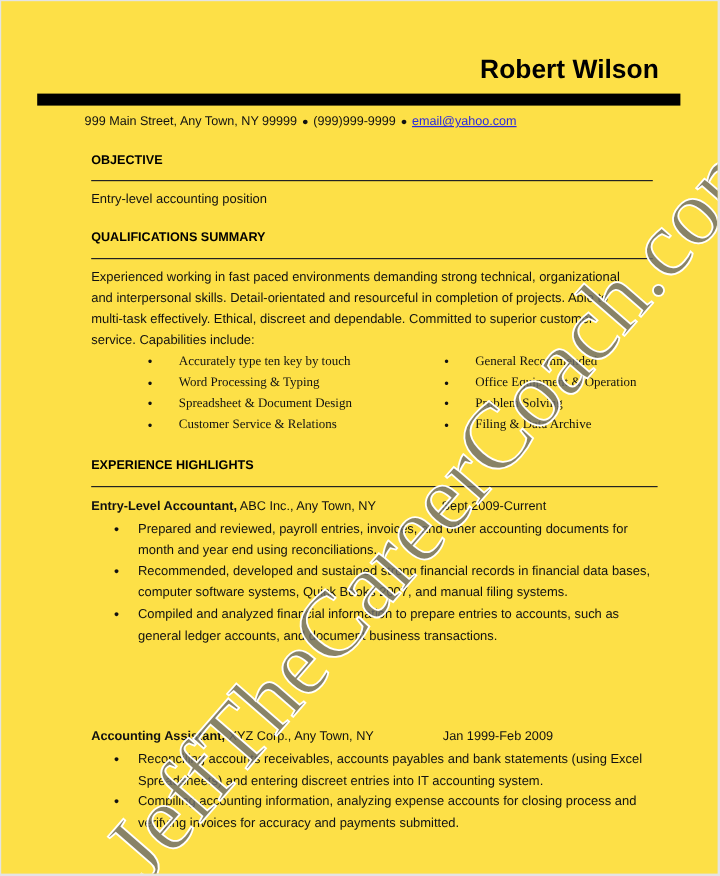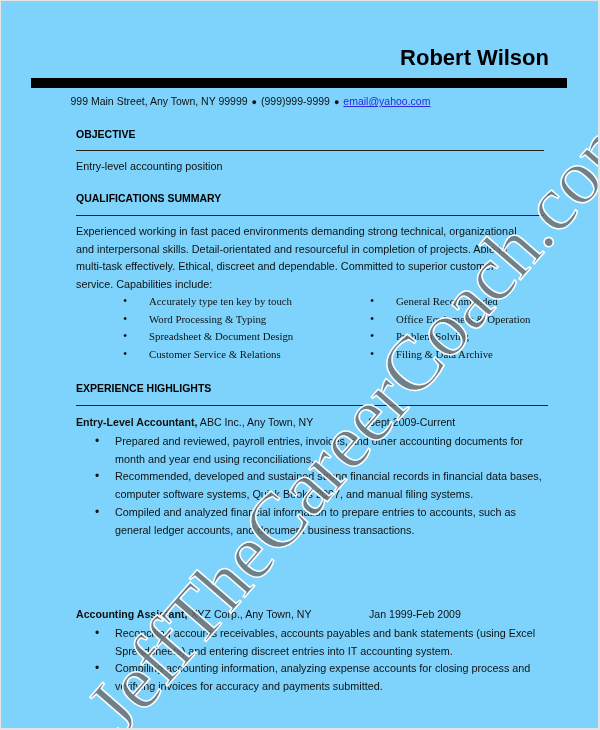--- a/index.html
+++ b/index.html
@@ -5,21 +5,21 @@
     html, body { margin: 0; padding: 0; }
     body {
       width: 600px; height: 730px; overflow: hidden;
       background: #e4e4e4;
       font-family: "Liberation Sans", "DejaVu Sans", sans-serif;
       color: #111;
     }
     .page {
       position: absolute; left: 1px; top: 1px;
       width: 597px; height: 727px;
-      background: #7dd3fc;
+      background: #fde047;
       overflow: hidden;
     }
     .name {
       position: absolute; right: 49px; top: 44px;
       font-size: 22px; font-weight: bold; color: #000;
       letter-spacing: 0px;
     }
     .header-bar {
       position: absolute; left: 30px; top: 77px;
       width: 536px; height: 10px; background: #000;

